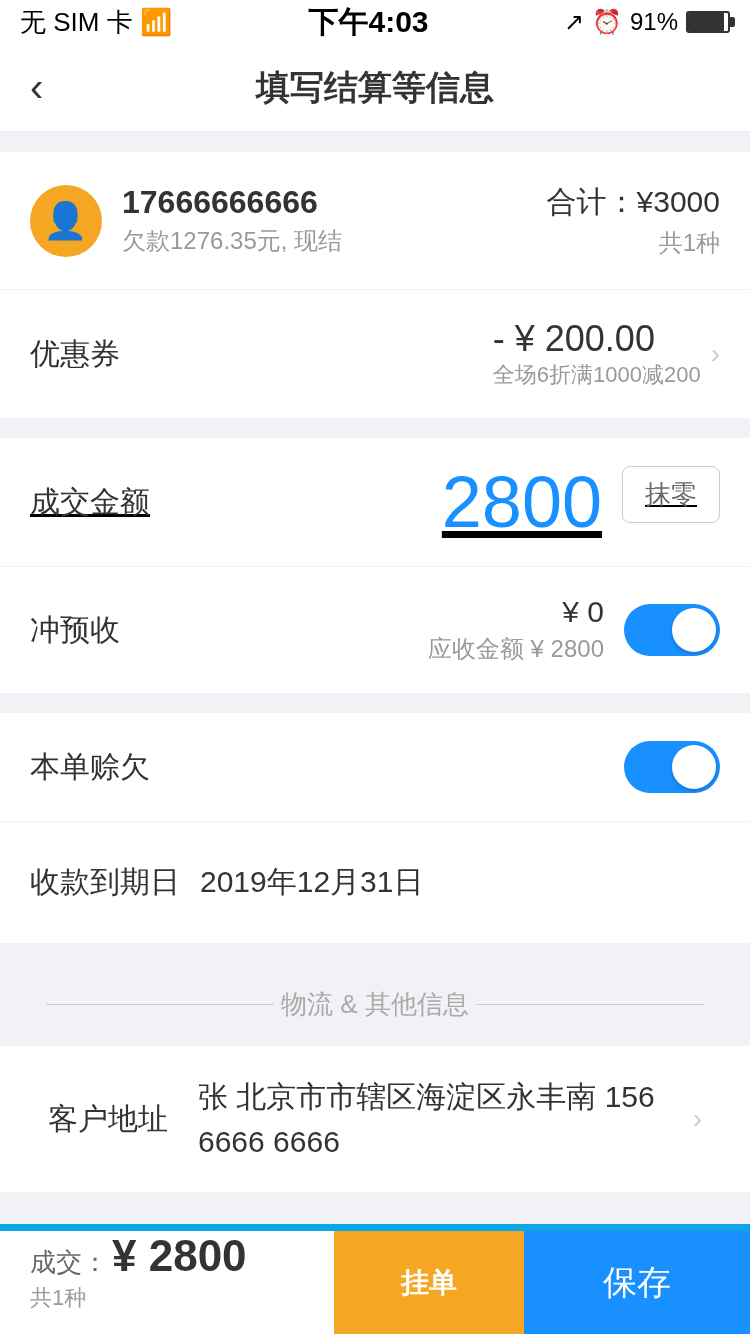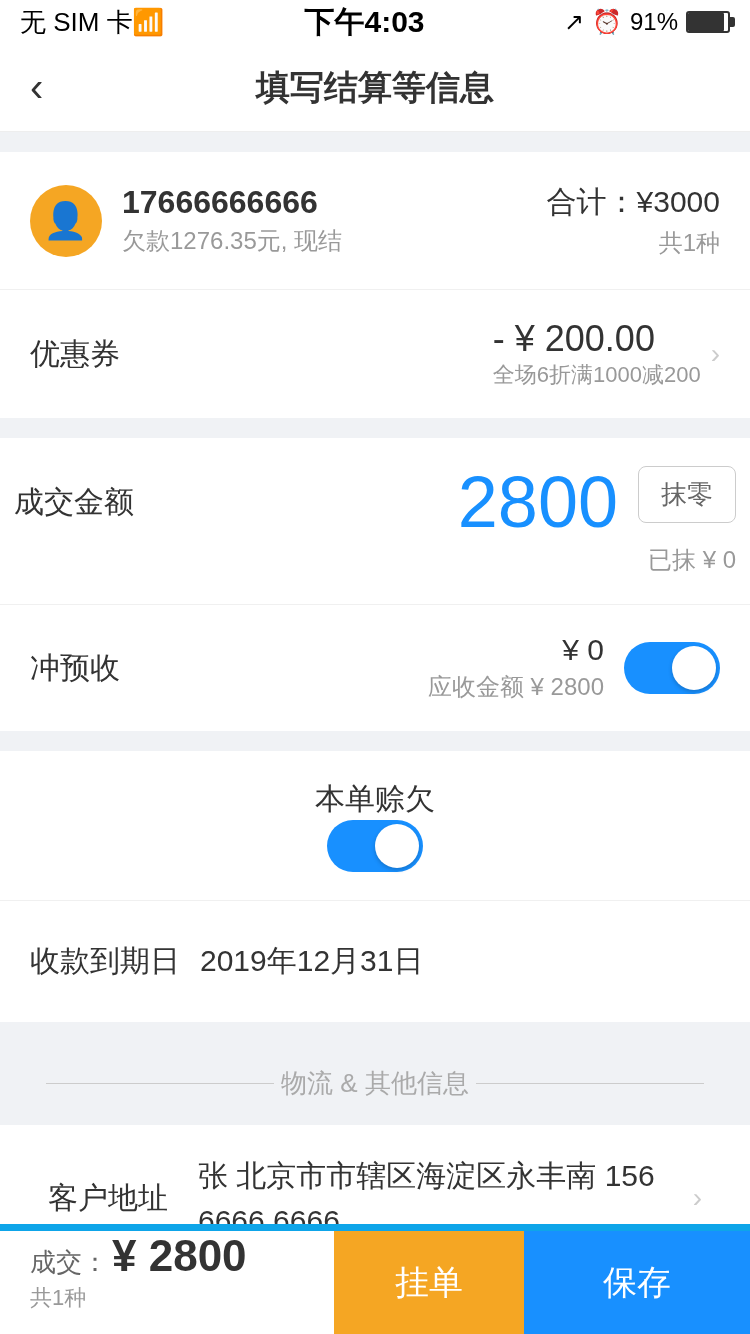--- a/index.html
+++ b/index.html
@@ -18,21 +18,21 @@
       width: 750px;
       height: 44px;
       background: #fff;
       display: flex;
       align-items: center;
       justify-content: space-between;
       padding: 0 20px;
       font-size: 26px;
       font-weight: 500;
     }
-    .status-left { display: flex; align-items: center; }
+    .status-left { display: flex; align-items: center; gap: 8px; }
     .status-center { font-size: 30px; font-weight: 600; }
     .status-right { display: flex; align-items: center; gap: 8px; font-size: 24px; }
 
     
     .nav-bar {
       width: 750px;
       height: 88px;
       background: #fff;
       display: flex;
       align-items: center;
@@ -138,22 +138,23 @@
       text-align: right;
     }
     .chevron-icon {
       font-size: 28px;
       color: #ccc;
     }
 
     
     .deal-section {
       background: #fff;
-      padding: 28px 14px;
+      padding: 28px 30px;
       margin-bottom: 0;
+      text-decoration: underline;
     }
     .deal-row {
       display: flex;
       align-items: center;
       justify-content: space-between;
     }
     .deal-label {
       font-size: 30px;
       color: #333;
     }
@@ -241,21 +242,20 @@
     }
 
     
     .credit-section {
       background: #fff;
       padding: 28px 30px;
       display: flex;
       align-items: center;
       justify-content: space-between;
       margin-bottom: 0;
-      flex-direction: column;
     }
     .credit-label {
       font-size: 30px;
       color: #333;
     }
 
     
     .due-section {
       background: #fff;
       padding: 40px 30px;
@@ -355,23 +355,23 @@
       display: flex;
       height: 100%;
     }
     .btn-pending {
       width: 190px;
       height: 100%;
       background: #f5a623;
       display: flex;
       align-items: center;
       justify-content: center;
-      font-size: 34px;
+      font-size: 28px;
       color: #fff;
-      font-weight: 400;
+      font-weight: 700;
       cursor: pointer;
     }
     .btn-save {
       width: 226px;
       height: 100%;
       background: #1890ff;
       display: flex;
       align-items: center;
       justify-content: center;
       font-size: 34px;
@@ -436,21 +436,20 @@
 
 <div class="card" style="margin-top:20px;">
   <div class="deal-section">
     <div class="deal-row">
       <span class="deal-label">成交金额</span>
       <div class="deal-right">
         <span class="deal-amount">2800</span>
         <button class="round-btn">抹零</button>
       </div>
     </div>
-    <div class="deal-sub">已抹  ¥ 0</div>
   </div>
 
   <div class="advance-section">
     <div class="advance-row">
       <span class="advance-label">冲预收</span>
       <div class="advance-right">
         <div class="advance-amount-block">
           <div class="advance-amount">¥ 0</div>
           <div class="advance-sub">应收金额 ¥ 2800</div>
         </div>

